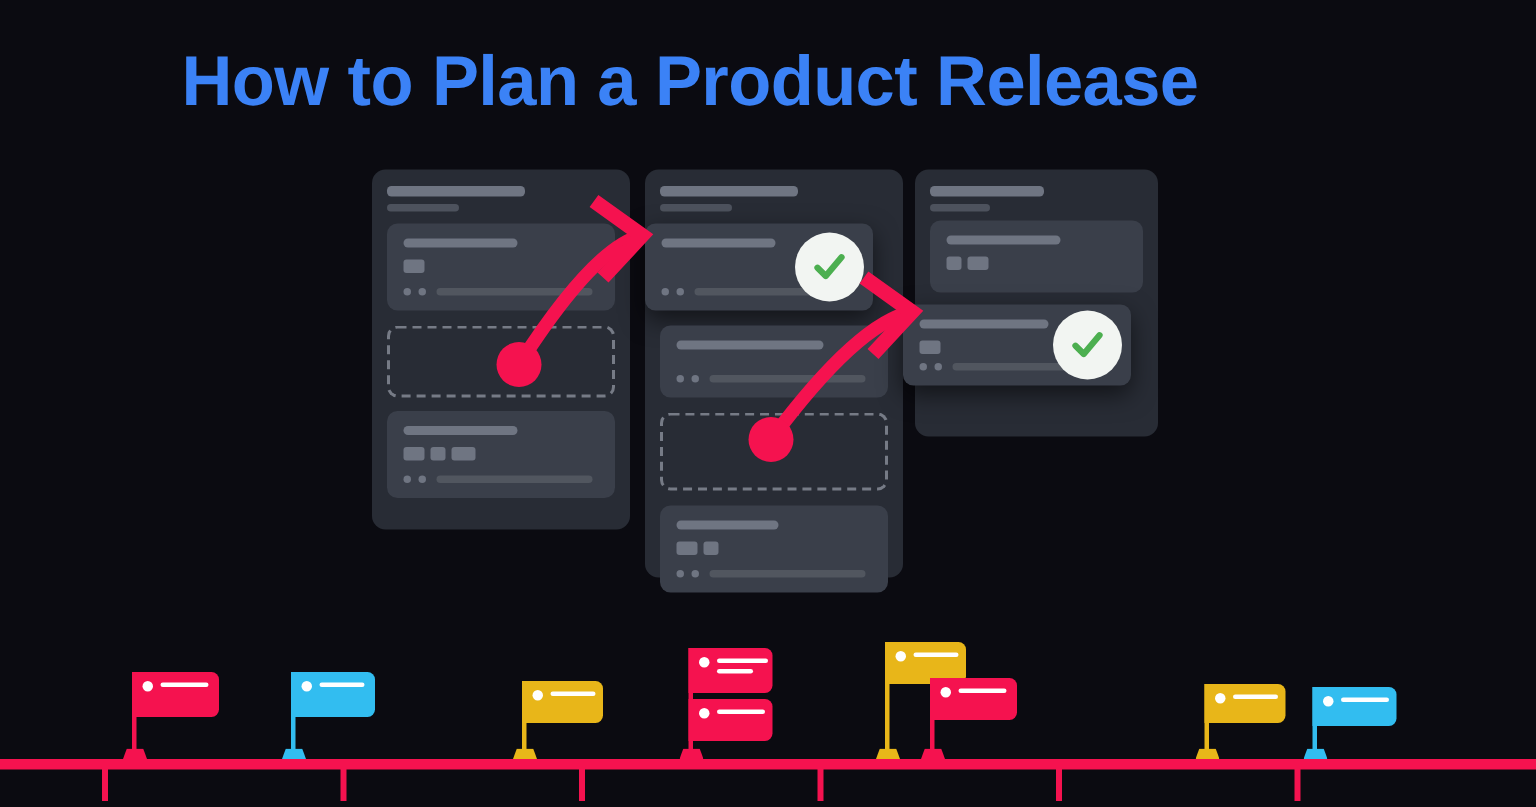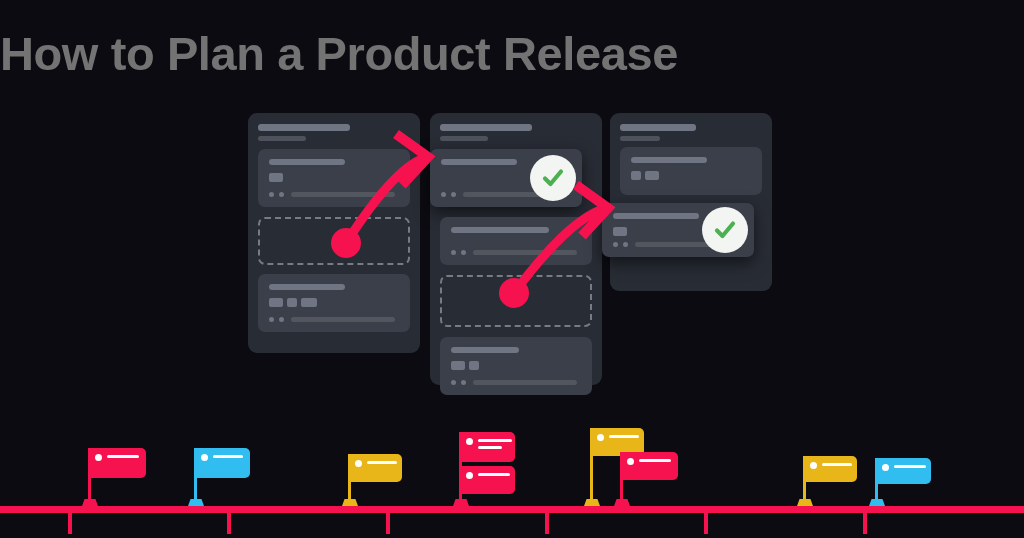--- a/index.html
+++ b/index.html
@@ -7,25 +7,25 @@
     width:1024px; height:538px;
     background:#0b0b11;
     font-family:"Liberation Sans", sans-serif;
     overflow:hidden;
   }
   #stage { position:relative; width:1024px; height:538px; background:#0b0b11; }
 
   
   .title {
     position:absolute; left:0; top:26px; width:920px;
-    text-align:left;
+    text-align:center;
     font-family:"Liberation Sans", sans-serif;
     font-size:47px; font-weight:bold;
     letter-spacing:-0.4px;
-    color:#737373;
+    color:#3b82f6;
     white-space:nowrap;
   }
 
   
   .board { position:absolute; left:0; top:0; width:1024px; height:420px; }
 
   .column {
     position:absolute;
     background:#282c35;
     border-radius:9px;

